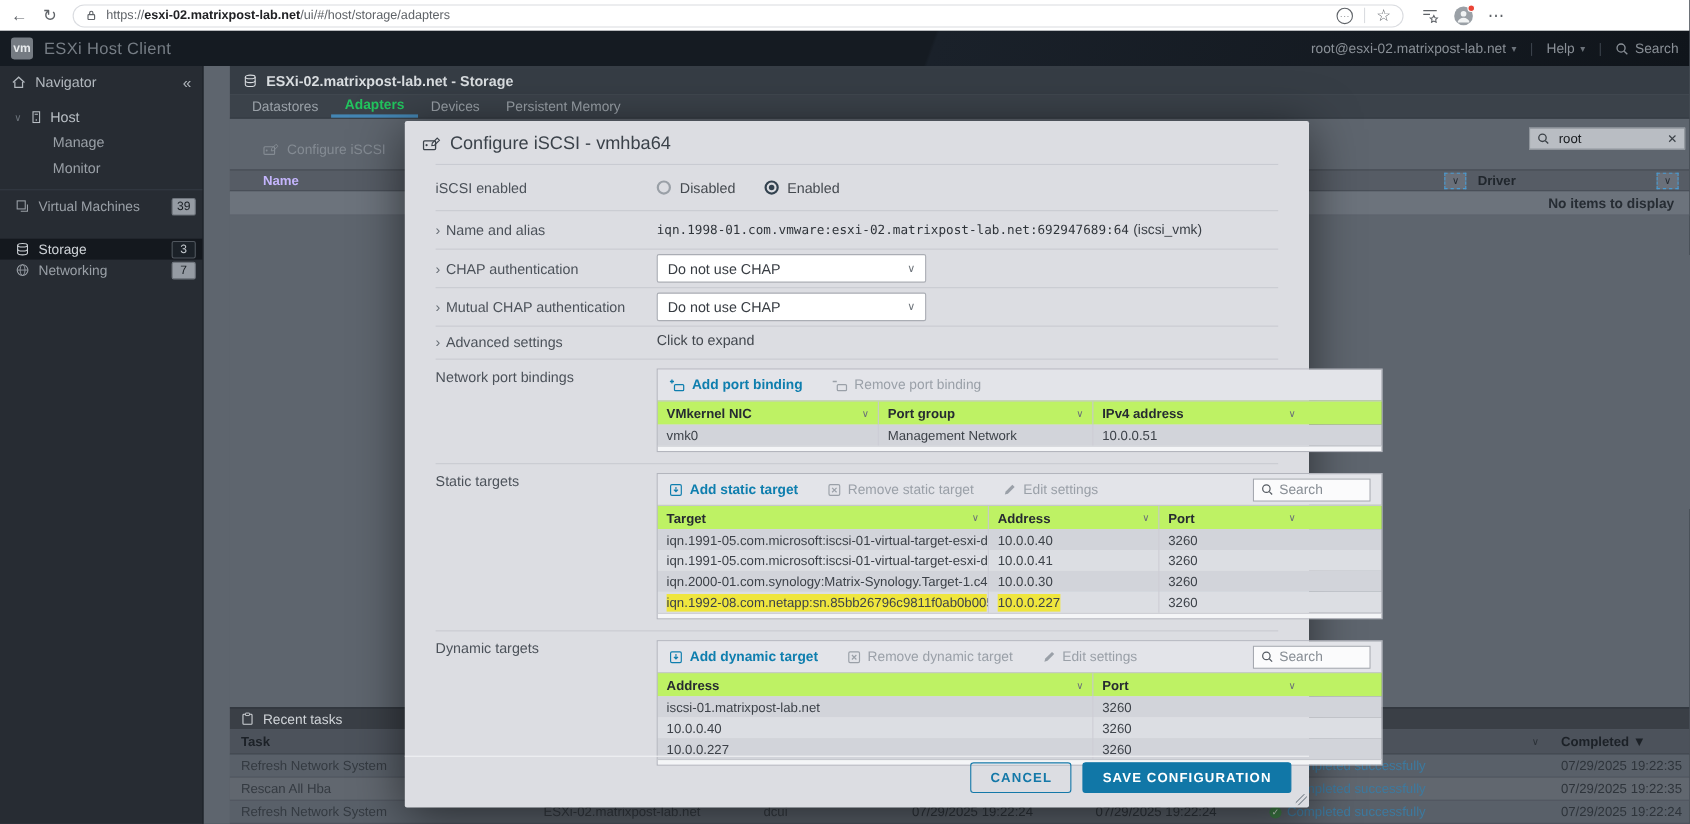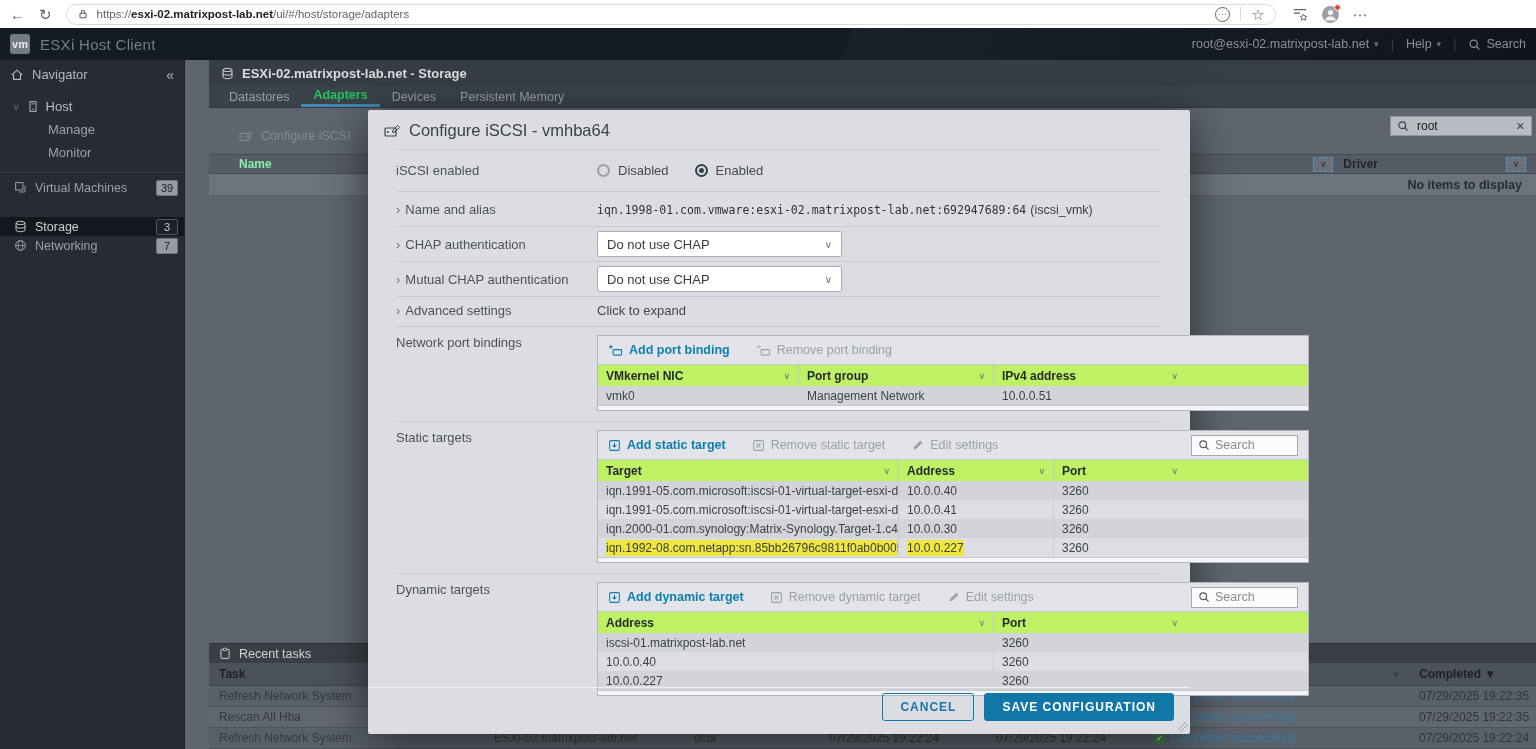--- a/index.html
+++ b/index.html
@@ -57,21 +57,21 @@
   .ghost-toolbar { display:flex; align-items:center; gap:24px; padding:18px 0 0 30px; height:38px; }
   .ghost-btn { display:flex; align-items:center; gap:6px; font-size:12.5px; color:#848b93; cursor:default; white-space:nowrap; }
   .ghost-btn.partial { color:#2f7ba3; font-weight:bold; cursor:pointer; }
   .ghost-btn.partial .gicon { color:#3c434b; }
 
   .filter-box { position:absolute; top:8px; right:4px; width:142px; height:20px; background:#b9bdc3; border:1px solid #8f959c; display:flex; align-items:center; padding:0 6px; gap:6px; }
   .filter-box input { flex:1; border:none; background:transparent; font-size:12px; color:#16191d; font-family:"Liberation Sans",sans-serif; outline:none; min-width:0; }
   .filter-x { color:#3c4248; font-size:11px; cursor:pointer; }
 
   .grid-header { margin-top:8px; height:20px; background:#565c65; border-top:1px solid #454b53; border-bottom:1px solid #454b53; display:flex; align-items:center; padding:0 10px 0 30px; }
-  .grid-header .col-name { font-size:12px; font-weight:bold; color:#86efac; }
+  .grid-header .col-name { font-size:12px; font-weight:bold; color:#c4b5fd; }
   .gh-right { margin-left:auto; display:flex; align-items:center; }
   .chev-box { width:20px; height:15px; border:1px dashed #4a9bd2; display:flex; align-items:center; justify-content:center; color:#262c33; font-size:9px; background:#6a707a; cursor:pointer; }
   .gh-right .col-driver { font-size:12px; font-weight:bold; color:#20262c; margin:0 0 0 10px; }
   .gh-spacer { width:128px; }
   .no-items { height:22px; background:#6c737c; border-bottom:1px solid #595f68; display:flex; align-items:center; justify-content:flex-end; padding-right:14px; font-size:12.5px; font-weight:bold; color:#262c33; }
 
   
   .recent-tasks { position:absolute; left:0; right:0; bottom:0; }
   .rt-titlebar { height:20px; background:#3a3f46; border-top:1px solid #2c3138; display:flex; align-items:center; gap:8px; padding:0 10px; color:#cfd3d7; font-size:12.5px; }
   .rt-header { height:23px; background:#4c525b; border-bottom:1px solid #3d434b; display:flex; align-items:center; font-size:12px; font-weight:bold; color:#1c2127; }
@@ -105,21 +105,21 @@
   .val-suffix { font-size:12.5px; color:#3a3f46; margin-left:4px; }
 
   .r-select { padding:4px 0; align-items:center; }
   .select { width:245px; height:26px; background:#fff; border:1px solid #aaadb4; border-radius:2px; display:flex; align-items:center; padding:0 9px; font-size:13px; color:#383d43; cursor:pointer; }
   .select .sel-chev { margin-left:auto; color:#6d737a; font-size:10px; }
 
   .r-advanced { padding:4px 0 7px; align-items:center; }
   .plain-val { font-size:13px; color:#42474e; }
 
   .r-box { padding:8px 0 10px; }
-  .tbox { width:712px; border:1px solid #b3b5bd; }
+  .tbox { width:660px; border:1px solid #b3b5bd; }
   .box-toolbar { background:#e3e4e9; display:flex; align-items:center; gap:26px; padding:4px 10px; height:28px; }
   .link-btn { display:flex; align-items:center; gap:6px; font-size:12.5px; font-weight:bold; color:#0e7eae; cursor:pointer; white-space:nowrap; }
   .link-btn.disabled { color:#9aa0a8; font-weight:normal; cursor:default; }
   .box-search { margin-left:auto; width:107px; height:21px; background:#fbfbfc; border:1px solid #a6a9b0; display:flex; align-items:center; gap:5px; padding:0 6px; color:#878d94; font-size:12.5px; }
   .box-header { background:#bef264; border-top:1px solid #c6c8ce; display:flex; height:22px; }
   .bh-cell { display:flex; align-items:center; font-size:12px; font-weight:bold; color:#262b31; padding:0 8px; border-left:1px solid #c6c8ce; flex-shrink:0; cursor:pointer; }
   .bh-cell:first-child { border-left:none; }
   .bh-cell .sort { margin-left:auto; font-size:9px; color:#6a7078; font-weight:normal; }
   .brow { display:flex; height:19px; background:#d2d4da; cursor:pointer; }
   .brow:nth-child(even) { background:#dcdee3; }

